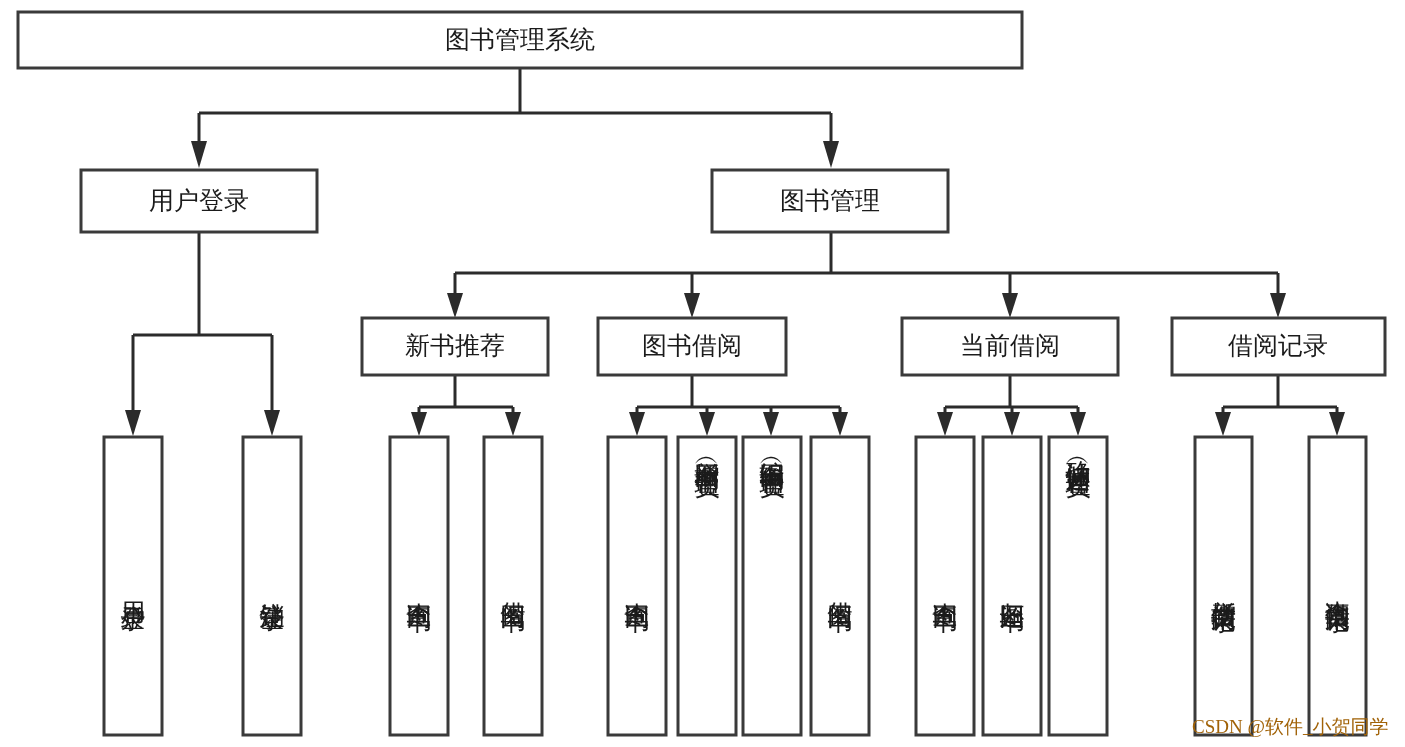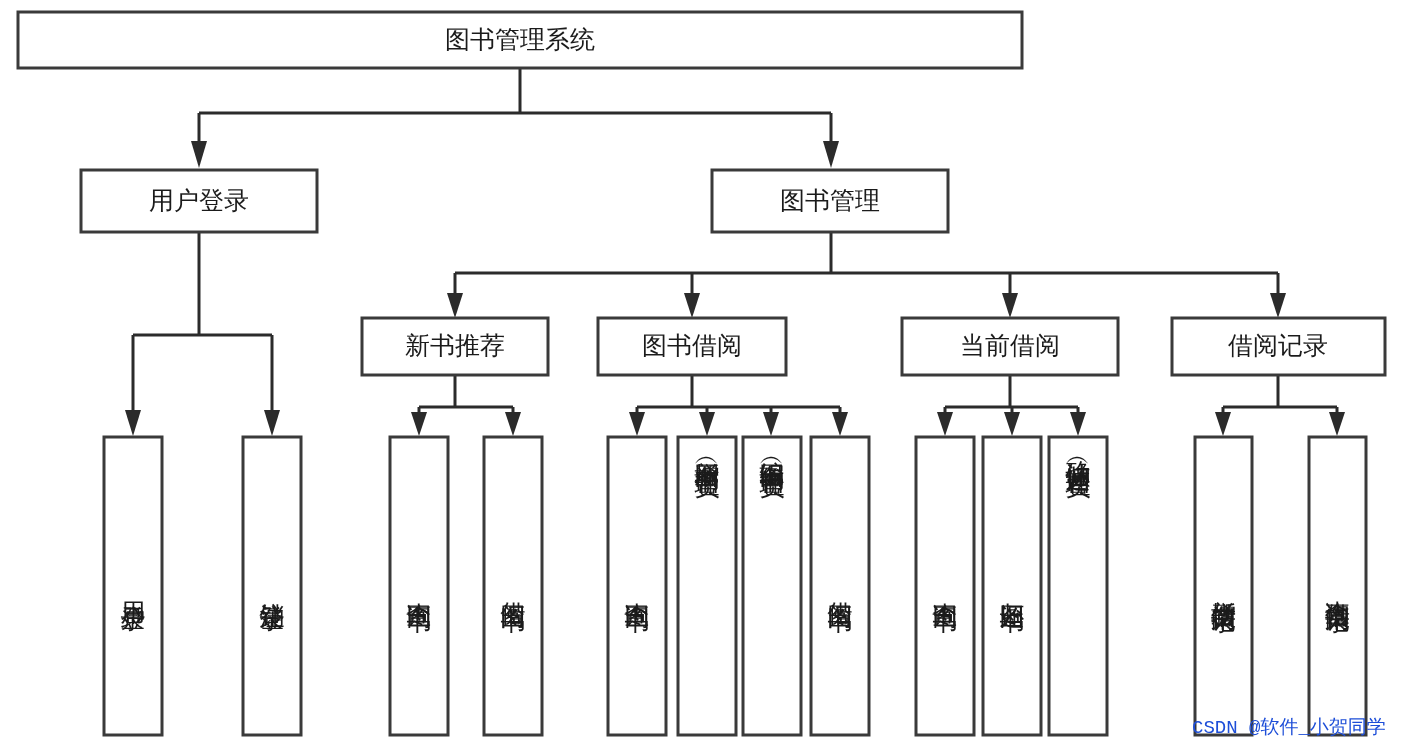--- a/index.html
+++ b/index.html
@@ -62,23 +62,23 @@
     stroke-width: 3;
   }
   .arrow-head {
     fill: #2b2b2b;
     stroke: none;
   }
   .watermark {
     position: absolute;
     left: 1192px;
     top: 714px;
-    font-family: Liberation Mono, monospace;
+    font-family: Liberation Serif, serif;
     font-size: 19px;
-    color: #1d4ed8;
+    color: #a16207;
     white-space: nowrap;
     user-select: none;
   }
 </style>
 </head>
 <body>
 
 <div id="diagram-root">
 
   <svg class="diagram" viewBox="0 0 1405 747" xmlns="http://www.w3.org/2000/svg">

